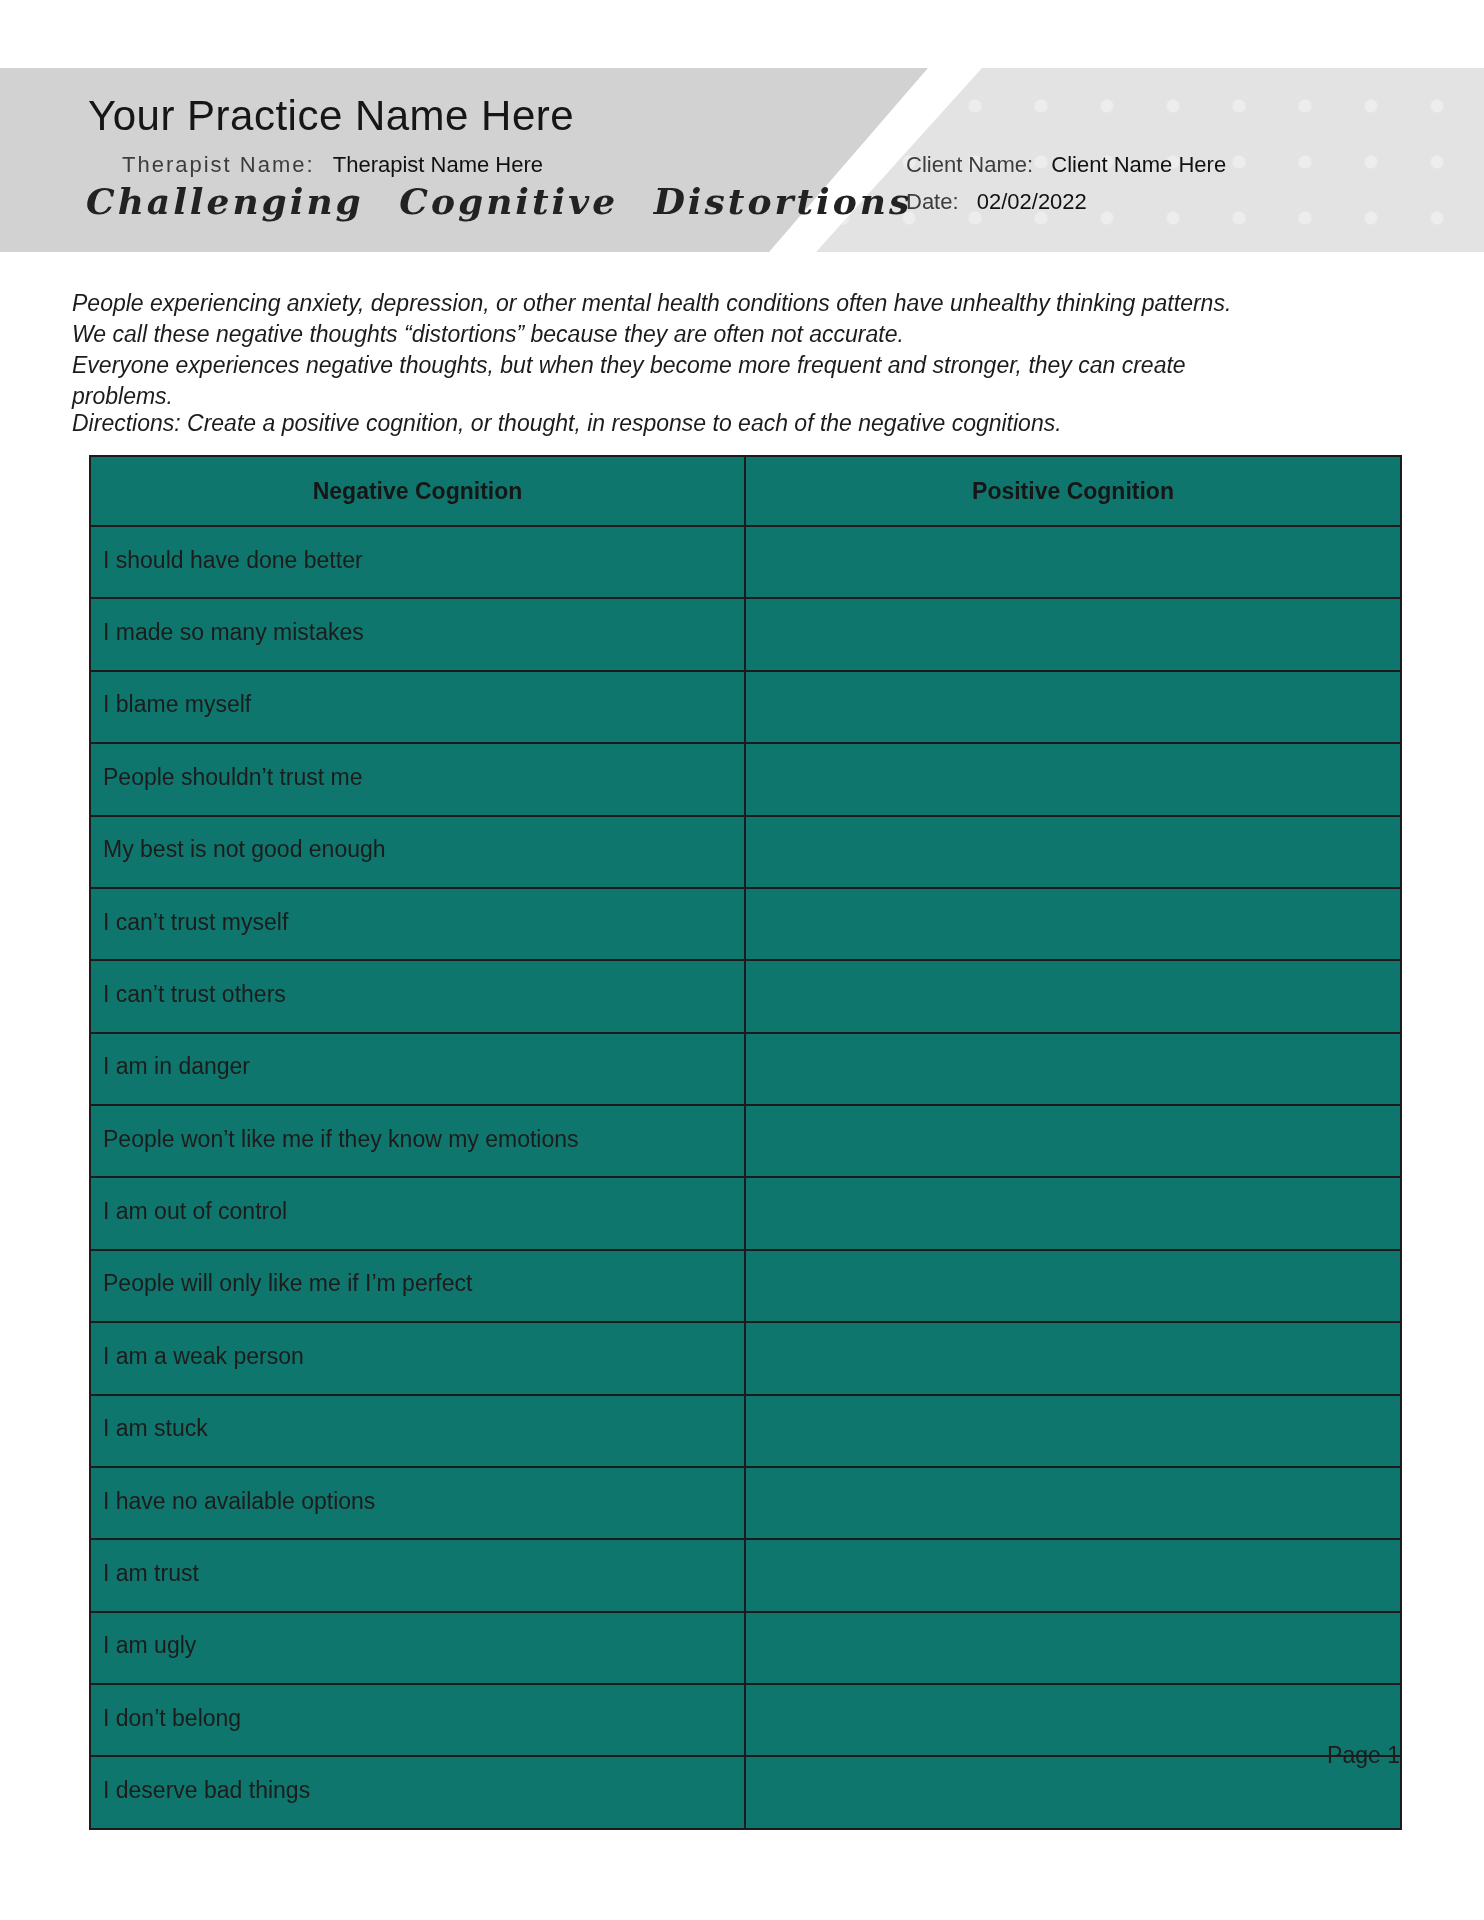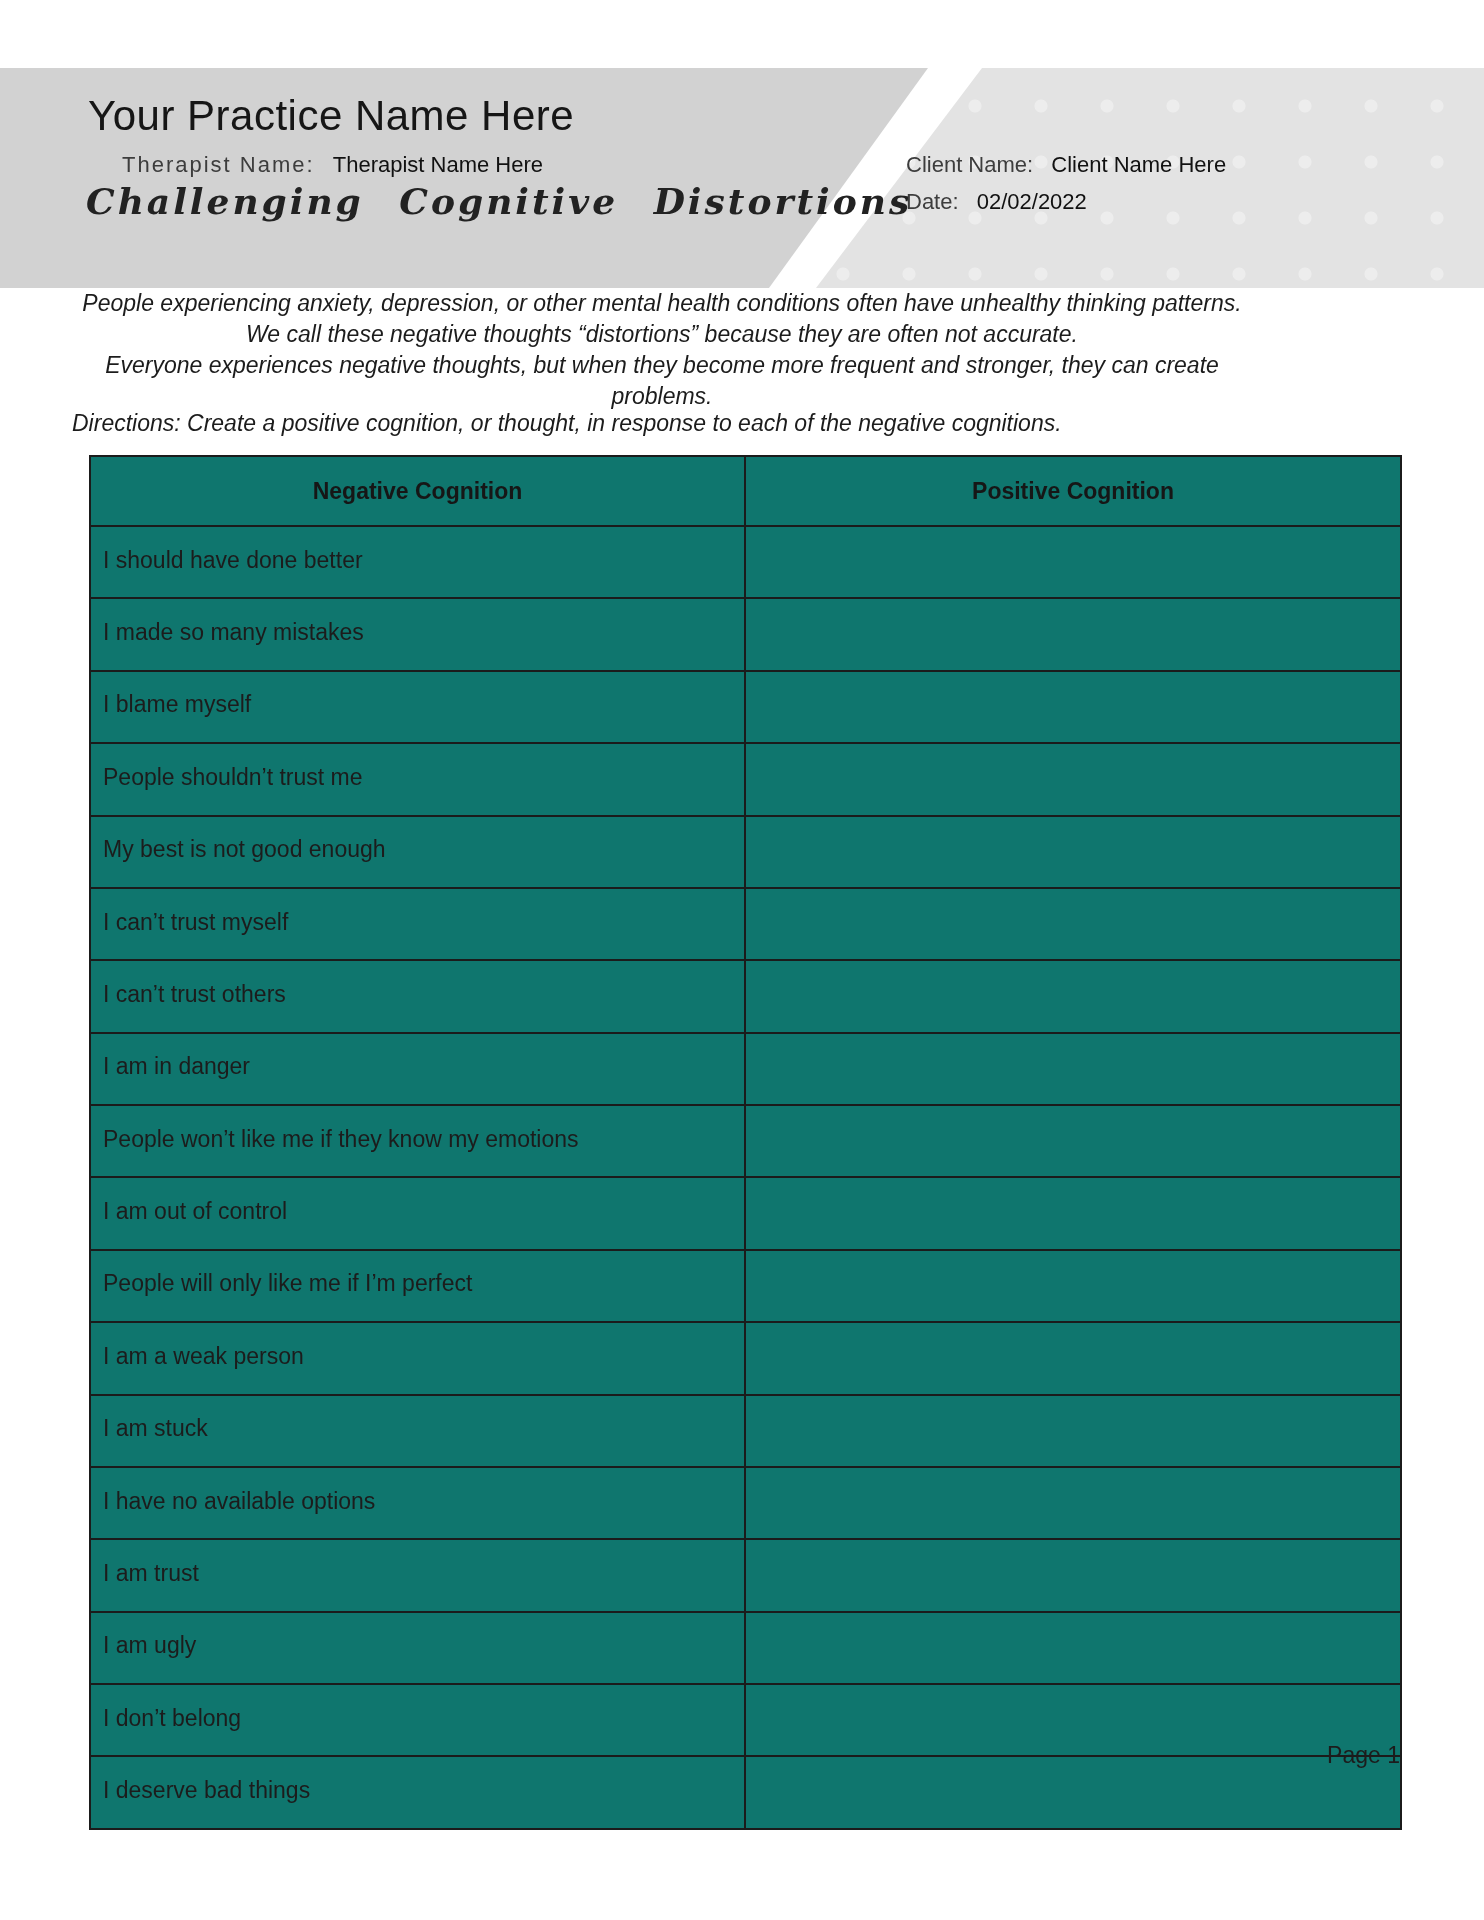--- a/index.html
+++ b/index.html
@@ -11,21 +11,21 @@
     width: 1484px;
     height: 1920px;
     background: #ffffff;
     overflow: hidden;
   }
 
   
   .header-band {
     position: absolute;
     top: 68px; left: 0;
-    width: 1484px; height: 220px;
+    width: 1484px; height: 184px;
   }
   .header-left-block {
     position: absolute; inset: 0;
     background: #d2d2d2;
     clip-path: polygon(0 0, 928px 0, 769px 100%, 0 100%);
   }
   .header-right-block {
     position: absolute; inset: 0;
     background-color: #e3e3e3;
     background-image: radial-gradient(circle, #ededed 6px, rgba(0,0,0,0) 7px);
@@ -63,21 +63,20 @@
 
   
   .intro {
     position: absolute;
     left: 72px; top: 288px;
     width: 1180px;
     font-style: italic;
     font-size: 23px;
     line-height: 31px;
     color: #1c1c1c;
-    text-align: center;
   }
   .directions {
     position: absolute;
     left: 72px; top: 408px;
     width: 1180px;
     font-style: italic;
     font-size: 23px;
     line-height: 31px;
     color: #1c1c1c;
   }

